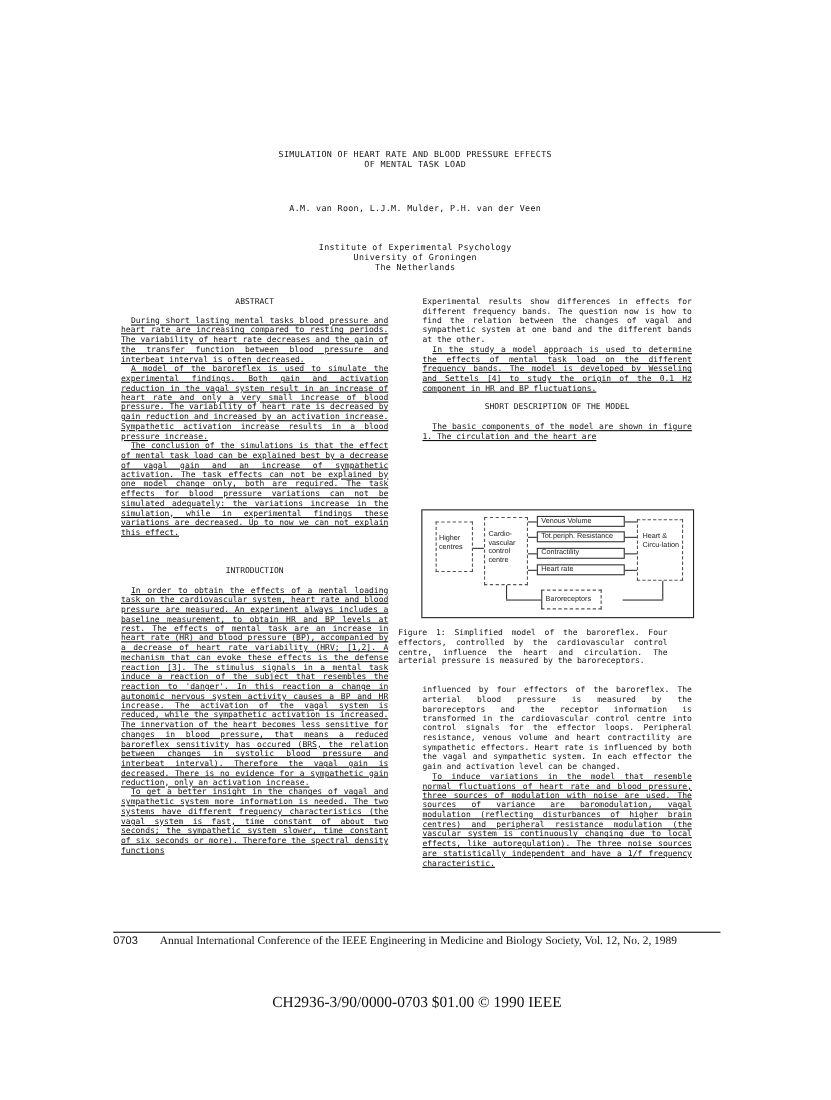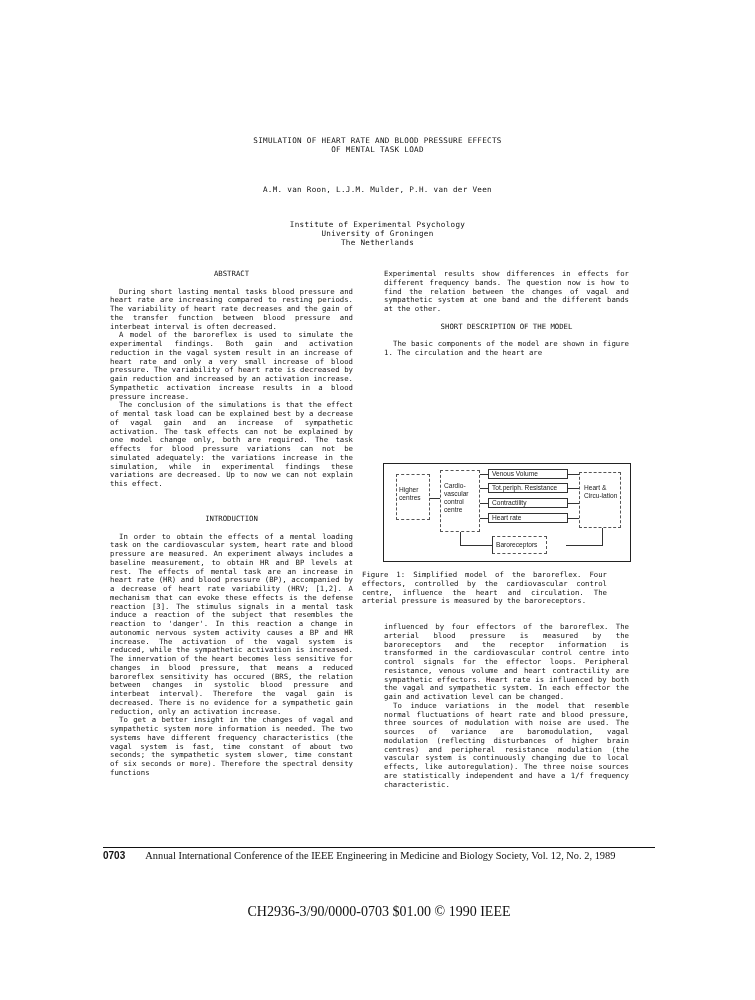--- a/index.html
+++ b/index.html
@@ -2,35 +2,35 @@
 <html><head>
 <meta charset="utf-8">
 <style>
   html, body { margin:0; padding:0; background:#ffffff; }
   body { width:755px; height:1000px; position:relative; overflow:hidden;
          font-family:"DejaVu Sans Mono","Liberation Mono",monospace; color:#111; }
   .abs { position:absolute; }
   .title { left:0; width:755px; text-align:center; font-size:7.6px; letter-spacing:0.3px; line-height:9px; }
   .col { position:absolute; font-size:7.3px; line-height:8.75px; text-align:justify; }
   .col p { margin:0; }
-  .col p.ind { text-indent:9px; }
+  .col p.ind { text-indent:9px;text-decoration:underline; }
   .head { text-align:center; font-size:7.3px; margin:0; }
   .gap { height:8.75px; }
   #left { left:110px; top:270px; width:243px; }
   #right { left:384px; top:270px; width:245px; }
   .fig { position:absolute; left:383px; top:463px; width:246px; height:97px; border:1px solid #222;
          font-family:"Liberation Sans","DejaVu Sans",sans-serif; font-size:6.6px; color:#222; }
   .fbox { position:absolute; border:1px solid #333; box-sizing:border-box; }
   .fbox.dash { border-style:dashed; border-color:#555; }
   .fline { position:absolute; background:#333; }
   .flabel { position:absolute; line-height:8px; }
   .caption { position:absolute; left:362px; top:571px; width:245px; font-size:7.3px; line-height:8.75px; text-align:justify; }
   .rule { position:absolute; left:103px; top:847px; width:552px; height:1px; background:#111; }
   .footer { position:absolute; left:103px; top:850px; width:552px; font-family:"Liberation Serif","DejaVu Serif",serif; font-size:10.4px; }
-  .footer .pg { font-weight:bold; font-family:"Liberation Sans","DejaVu Sans",sans-serif; font-size:10px;text-align:right; }
+  .footer .pg { font-weight:normal; font-family:"Liberation Sans","DejaVu Sans",sans-serif; font-size:10px;text-align:right; }
   .footer .conf { margin-left:20px; }
   .footer2 { position:absolute; left:103px; top:904px; width:552px; text-align:center; font-family:"Liberation Serif","DejaVu Serif",serif; font-size:14px; }
 </style>
 </head>
 <body>
 
 <div class="abs title" style="top:136px;">SIMULATION OF HEART RATE AND BLOOD PRESSURE EFFECTS</div>
 <div class="abs title" style="top:145px;">OF MENTAL TASK LOAD</div>
 <div class="abs title" style="top:185px;">A.M. van Roon, L.J.M. Mulder, P.H. van der Veen</div>
 <div class="abs title" style="top:220px;">Institute of Experimental Psychology</div>
@@ -47,20 +47,21 @@
     <div class="gap"></div>
     <div class="gap"></div>
   <p class="head">INTRODUCTION</p>
   <div class="gap"></div>
   <p class="ind">In order to obtain the effects of a mental loading task on the cardiovascular system, heart rate and blood pressure are measured. An experiment always includes a baseline measurement, to obtain HR and BP levels at rest. The effects of mental task are an increase in heart rate (HR) and blood pressure (BP), accompanied by a decrease of heart rate variability (HRV; [1,2]. A mechanism that can evoke these effects is the defense reaction [3]. The stimulus signals in a mental task induce a reaction of the subject that resembles the reaction to 'danger'. In this reaction a change in autonomic nervous system activity causes a BP and HR increase. The activation of the vagal system is reduced, while the sympathetic activation is increased. The innervation of the heart becomes less sensitive for changes in blood pressure, that means a reduced baroreflex sensitivity has occured (BRS, the relation between changes in systolic blood pressure and interbeat interval). Therefore the vagal gain is decreased. There is no evidence for a sympathetic gain reduction, only an activation increase.</p>
   <p class="ind">To get a better insight in the changes of vagal and sympathetic system more information is needed. The two systems have different frequency characteristics (the vagal system is fast, time constant of about two seconds; the sympathetic system slower, time constant of six seconds or more). Therefore the spectral density functions</p>
 </div>
 
 <div id="right" class="col">
   <p>Experimental results show differences in effects for different frequency bands. The question now is how to find the relation between the changes of vagal and sympathetic system at one band and the different bands at the other.</p>
+  <p class="ind">In the study a model approach is used to determine the effects of mental task load on the different frequency bands. The model is developed by Wesseling and Settels [4] to study the origin of the 0.1 Hz component in HR and BP fluctuations.</p>
   <div class="gap"></div>
   <p class="head">SHORT DESCRIPTION OF THE MODEL</p>
   <div class="gap"></div>
   <p class="ind">The basic components of the model are shown in figure 1. The circulation and the heart are</p>
 </div>
 
 <div class="fig">
 
   <div class="fbox dash" style="left:12px; top:10px; width:34px; height:46px;"></div>
   <div class="flabel" style="left:15px; top:22px; width:32px;">Higher centres</div>

